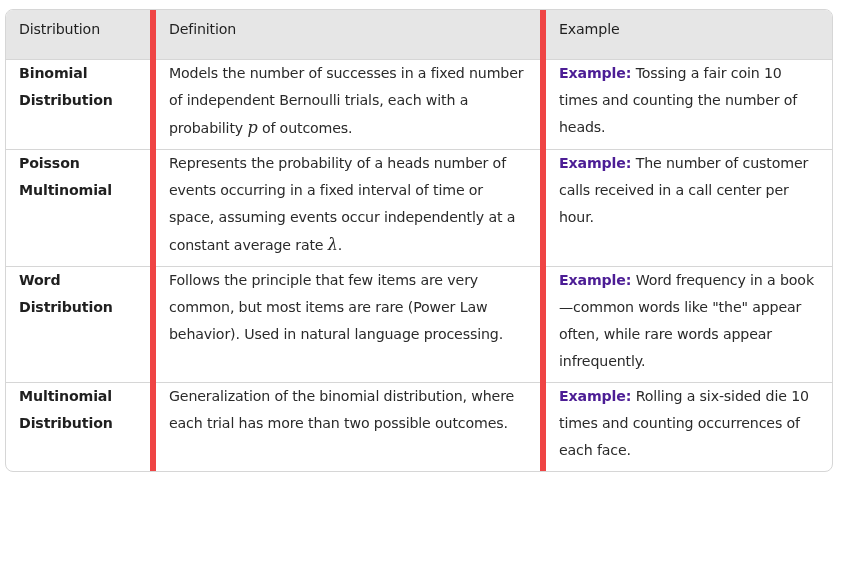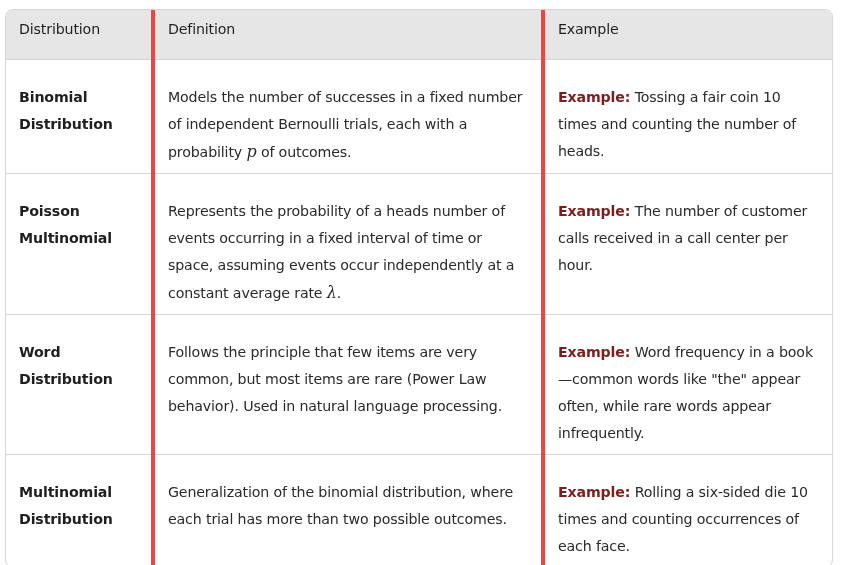--- a/index.html
+++ b/index.html
@@ -36,35 +36,35 @@
     th {
       background: #e6e6e6;
       font-weight: 500;
       text-align: left;
       height: 37px;
       padding: 0 0 12px 13px;
       color: #1f1f1f;
       border-bottom: 1px solid #d6d6d6;
     }
     th + th, td + td {
-      border-left: 4px solid #ef4444;
+      border-left: 6px solid #ef4444;
     }
     td {
       vertical-align: top;
-      padding: 24px 10px 7px 13px;
+      padding: 0 10px 7px 13px;
       line-height: 27px;
       border-top: 1px solid #d6d6d6;
       color: #2a2a2a;
     }
     tr:first-child td { border-top: none; }
     td.name {
       font-weight: bold;
       color: #1f1f1f;
     }
-    .ex-label { font-weight: bold; color: #7f1d1d; }
+    .ex-label { font-weight: bold; color: #4c1d95; }
     .math {
       font-family: "DejaVu Serif", "Liberation Serif", serif;
       font-style: italic;
       font-size: 16px;
     }
   </style>
 </head>
 <body>
 
 <div class="table-wrap">

